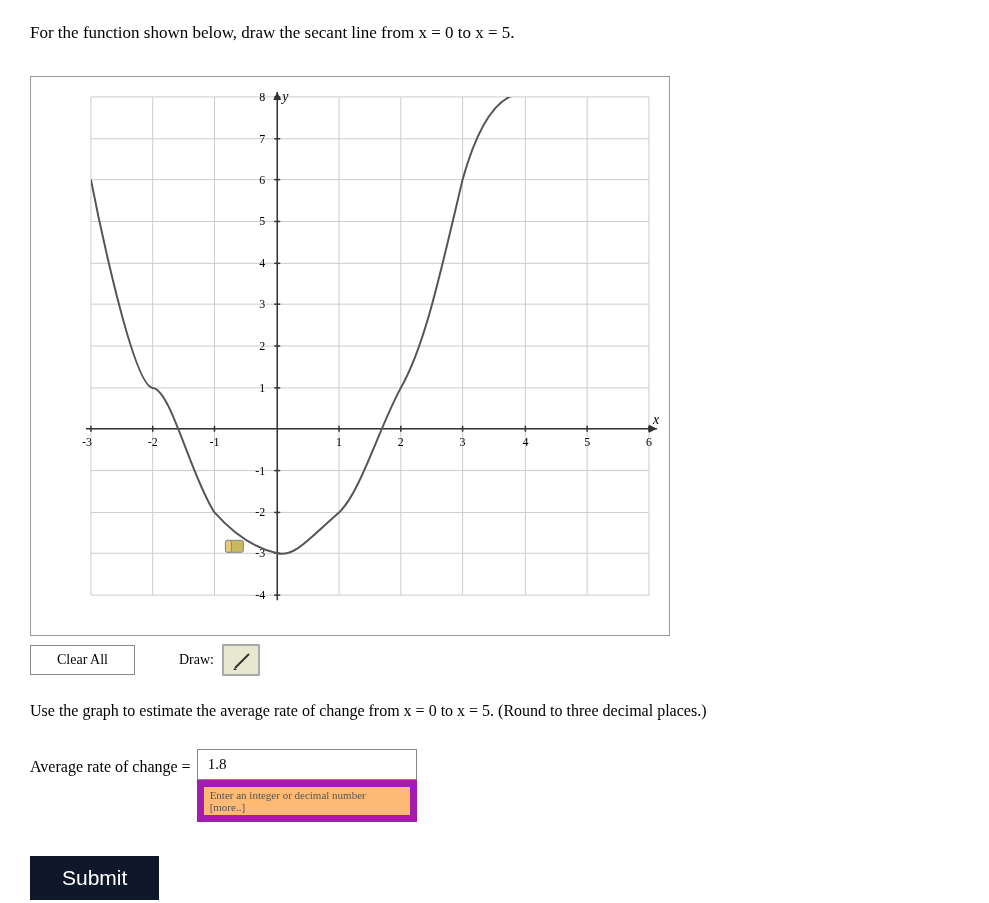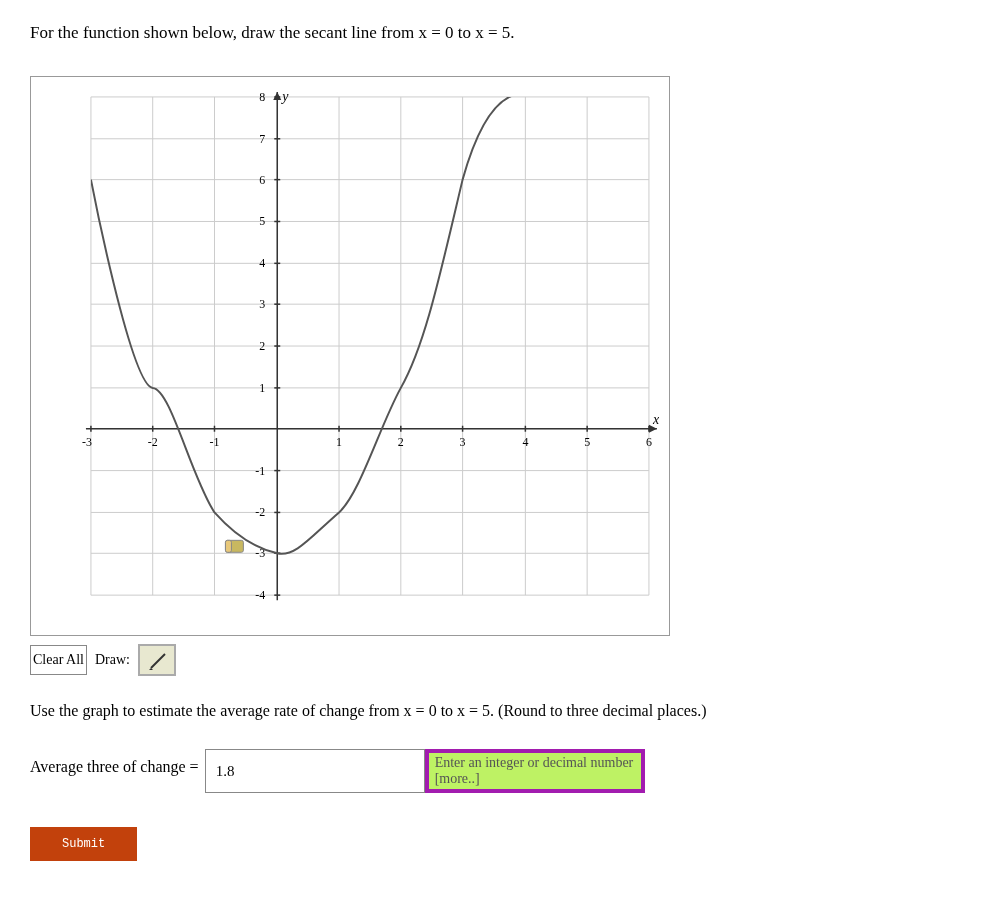--- a/index.html
+++ b/index.html
@@ -31,28 +31,29 @@
     .toolbar {
       display: flex;
       align-items: center;
       gap: 8px;
       margin-bottom: 22px;
       margin-left: 0;
     }
     .btn-clear {
       border: 1px solid #888;
       background: #fff;
-      padding: 6px 2px;
+      padding: 6px 26px;
       font-size: 14px;
       cursor: pointer;
       font-family: Georgia, serif;
     }
     .draw-label {
       font-size: 14px;
       font-family: Georgia, serif;
+      margin-left: 36px;
     }
     .draw-icon-box {
       border: 2px solid #aaa;
       background: #e8e8d0;
       width: 38px;
       height: 32px;
       display: flex;
       align-items: center;
       justify-content: center;
       cursor: pointer;
@@ -69,47 +70,47 @@
       gap: 0;
       font-size: 16px;
     }
     .answer-label {
       font-size: 16px;
       margin-right: 6px;
       line-height: 36px;
     }
     .answer-input-wrap {
       display: flex;
-      flex-direction: row;
+      flex-direction: column;
     }
     .answer-input {
       border: 1px solid #888;
       padding: 6px 10px;
       font-size: 15px;
       width: 220px;
       font-family: Georgia, serif;
       outline: none;
     }
     .input-hint {
-      font-size: 14px;
+      font-size: 11px;
       color: #555;
-      border: 4px solid #a21caf;
+      border: 7px solid #a21caf;
       padding: 2px 6px;
-      background: #bef264;
+      background: #fdba74;
       width: 220px;
     }
     .submit-btn {
       margin-top: 16px;
-      background: #c2410c;
+      background: #0f172a;
       color: #fff;
       border: none;
       padding: 10px 32px;
-      font-size: 12px;
+      font-size: 21px;
       cursor: pointer;
-      font-family: Liberation Mono, monospace;
+      font-family: Liberation Sans, sans-serif;
     }
   </style>
 </head>
 <body>
 
 
 
 <p class="problem-text">For the function shown below, draw the secant line from x = 0 to x = 5.</p>
 
 <div class="graph-container">
@@ -246,21 +247,21 @@
     <svg width="24" height="24" viewBox="0 0 24 24">
       <line x1="6" y1="20" x2="20" y2="6" stroke="#333" stroke-width="2"></line>
       <polygon points="4,22 6,20 8,22" fill="#333"></polygon>
     </svg>
   </div>
 </div>
 
 <p class="avg-rate-text">Use the graph to estimate the average rate of change from x = 0 to x = 5. (Round to three decimal places.)</p>
 
 <div class="answer-row">
-  <span class="answer-label">Average three of change =</span>
+  <span class="answer-label">Average rate of change =</span>
   <div class="answer-input-wrap">
     <input class="answer-input" type="text" value="1.8" style="">
     <div class="input-hint">Enter an integer or decimal number [more..]</div>
   </div>
 </div>
 
 <br>
 <button class="submit-btn">Submit</button>
 
 

